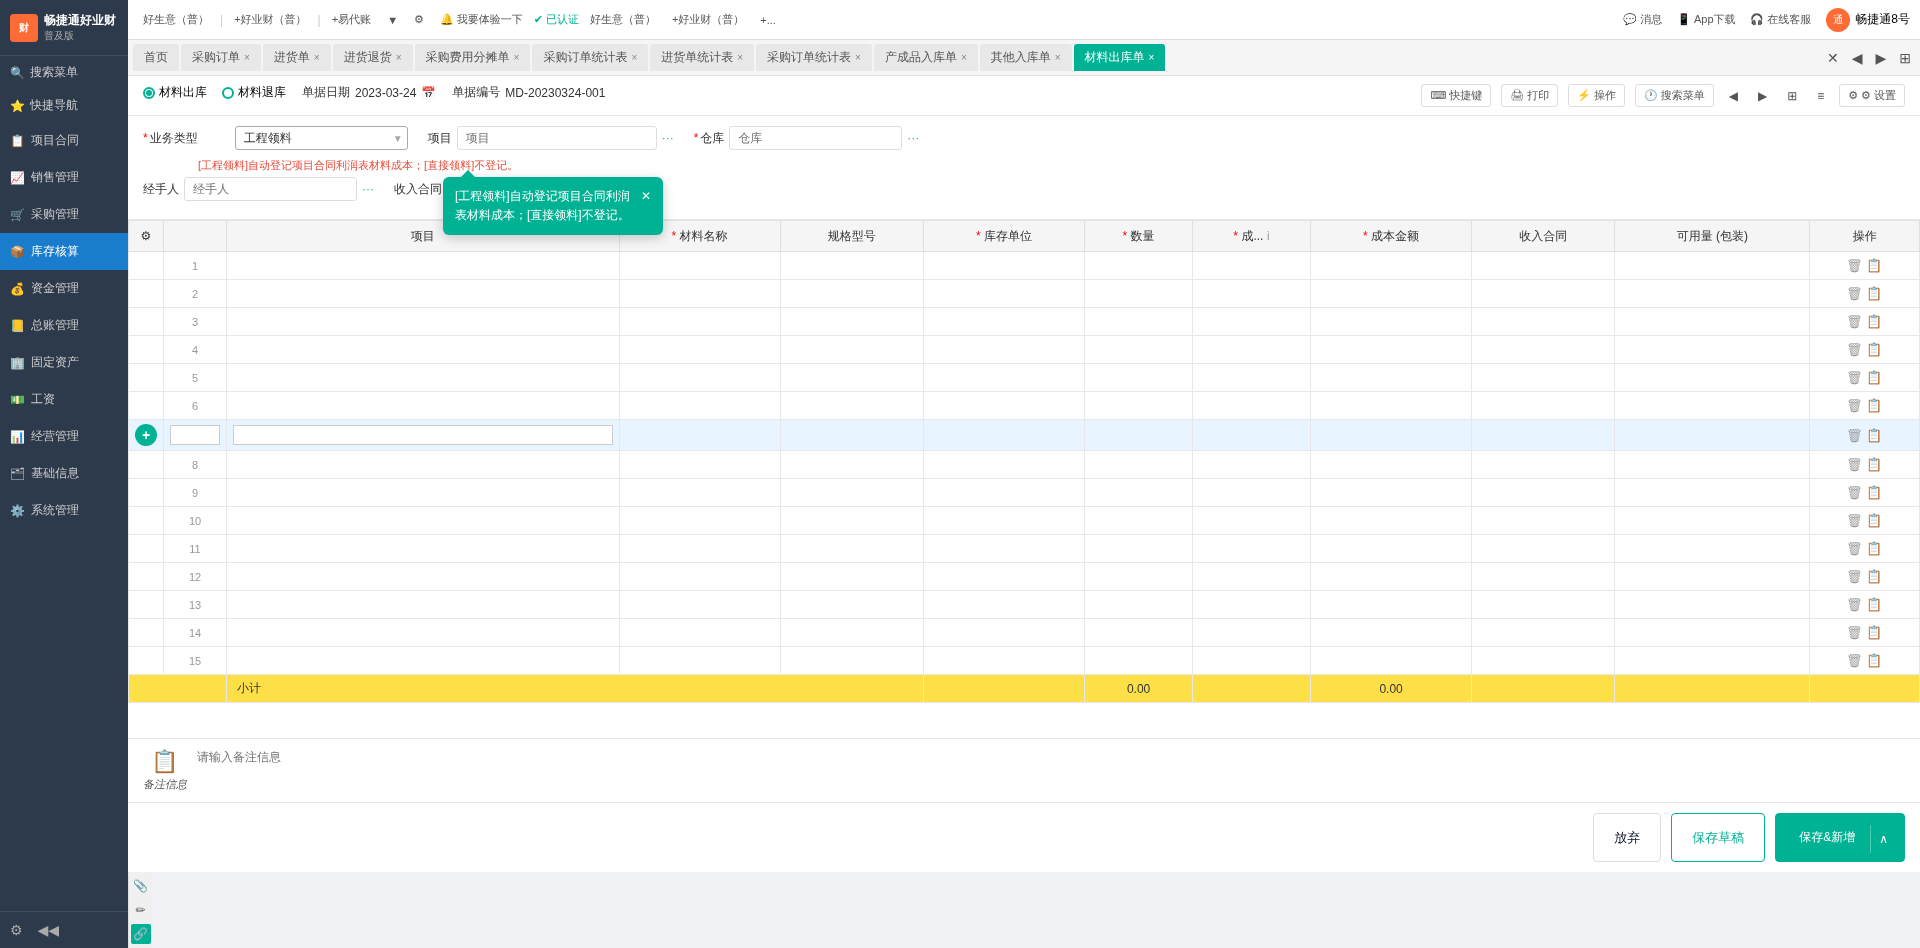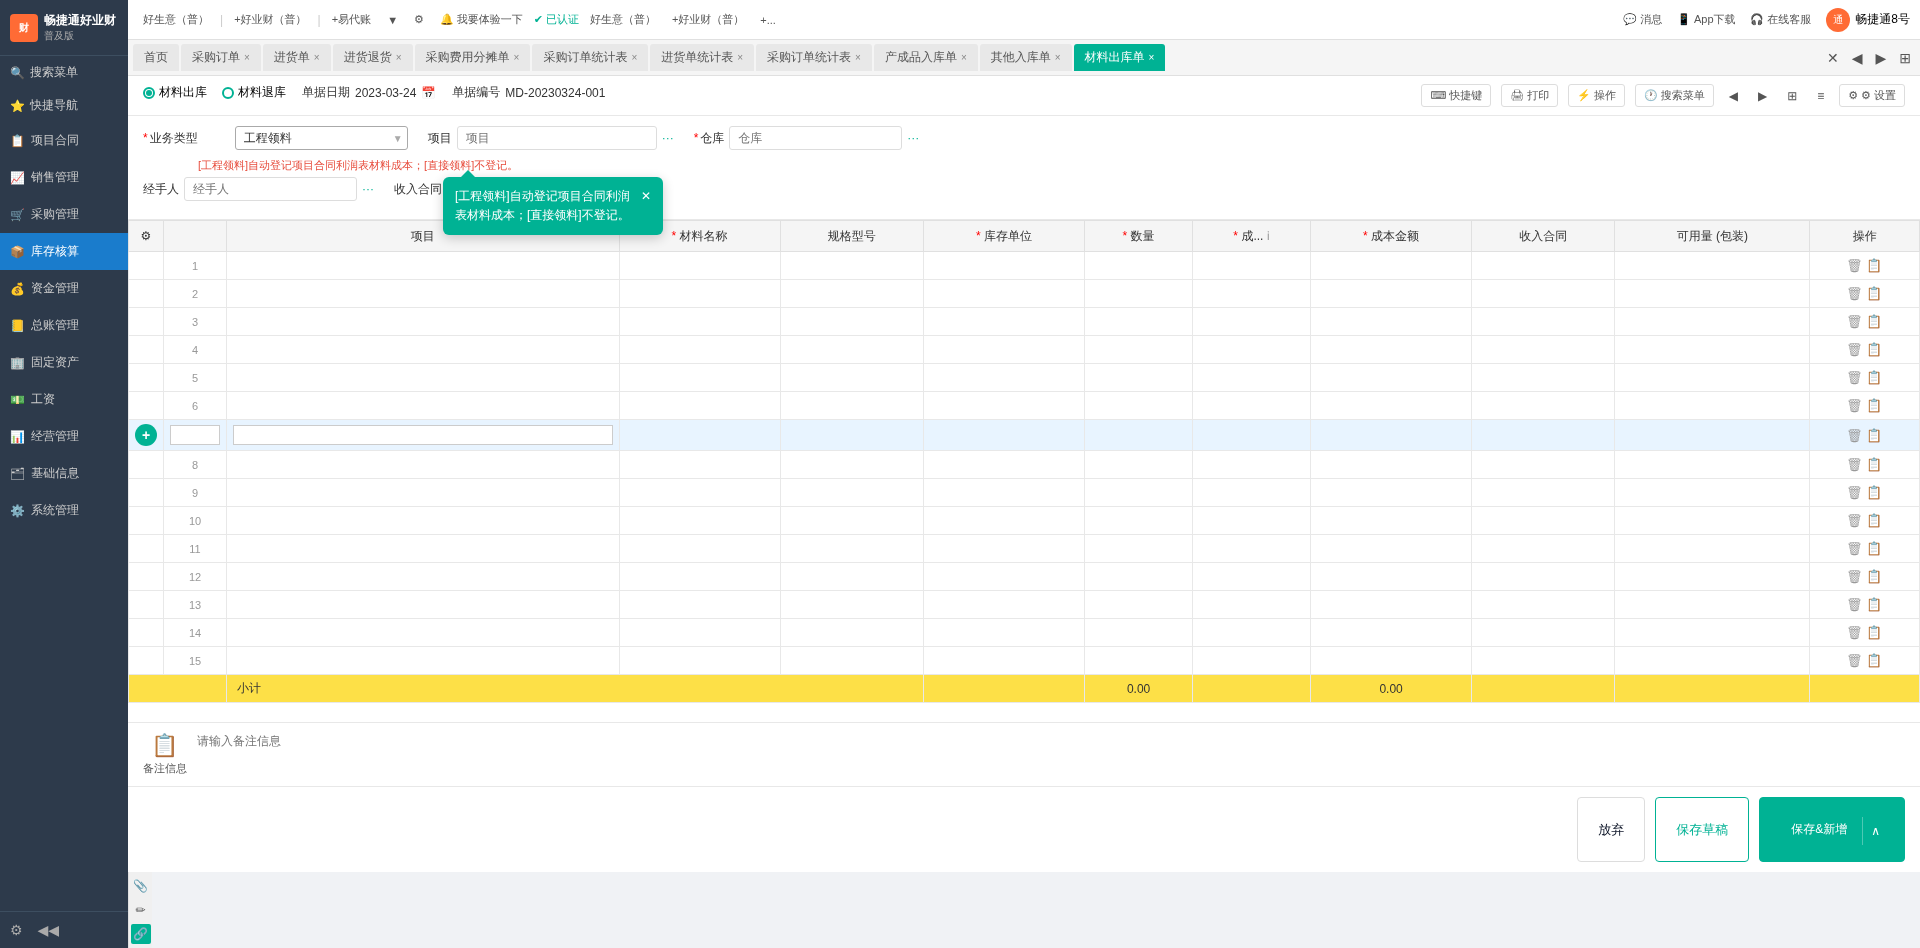--- a/index.html
+++ b/index.html
@@ -79,21 +79,21 @@
     
     .notes-section { padding: 10px 15px; border-top: 1px solid #e8e8e8; display: flex; align-items: flex-start; gap: 10px; min-height: 60px; }
     .notes-icon { color: #00b294; font-size: 20px; display: flex; flex-direction: column; align-items: center; gap: 2px; }
     .notes-input { flex: 1; border: none; outline: none; font-size: 12px; color: #999; min-height: 40px; resize: none; }
 
     
     .form-footer { padding: 10px 15px; display: flex; justify-content: flex-end; gap: 10px; border-top: 1px solid #e8e8e8; flex-shrink: 0; background: #fff; }
     .btn { padding: 7px 20px; border-radius: 4px; cursor: pointer; font-size: 13px; border: 1px solid #ddd; }
     .btn-default { background: #fff; color: #0f172a; }
     .btn-primary-outline { background: #fff; color: #00b294; border-color: #00b294; }
-    .btn-primary-split { background: #00b294; color: #fff; border-color: #00b294; display: flex; align-items: flex-end; gap: 0; padding: 16px; }
+    .btn-primary-split { background: #00b294; color: #fff; border-color: #00b294; display: flex; align-items: flex-end; gap: 0; padding: 8px; }
     .btn-primary-split-main { padding: 7px 15px; }
     .btn-primary-split-arrow { padding: 7px 8px; border-left: 1px solid rgba(255,255,255,0.3); }
 
     
     .right-panel { width: 24px; background: #f0f0f0; display: flex; flex-direction: column; align-items: center; padding: 4px 0; gap: 4px; border-left: 1px solid #e0e0e0; flex-shrink: 0; }
     .right-panel-btn { width: 20px; height: 20px; display: flex; align-items: center; justify-content: center; cursor: pointer; color: #555; font-size: 12px; border-radius: 2px; }
     .right-panel-green { background: #00b294; color: #fff; }
     .tooltip-box { position: absolute; left: 20px; top: 30px; z-index: 100; background: #00b294; color: #fff; border-radius: 6px; padding: 10px 12px; font-size: 12px; line-height: 1.6; width: 220px; box-shadow: 0 3px 12px rgba(0,0,0,0.2); }
     .tooltip-box::before { content: ''; position: absolute; top: -7px; left: 18px; border-left: 7px solid transparent; border-right: 7px solid transparent; border-bottom: 7px solid #00b294; }
 
@@ -713,21 +713,21 @@
             <td></td>
             <td></td>
           </tr>
         </tbody>
       </table>
     </div>
 
     <div class="notes-section">
       <div class="notes-icon">
         <span style="font-size:22px;color:#00b294;">📋</span>
-        <span style="font-size:11px;color:#555;">备注信息</span>
+        <span style="font-size:11px;color:#555;font-style:italic;">备注信息</span>
       </div>
       <textarea class="notes-input" placeholder="请输入备注信息" style=""></textarea>
     </div>
 
     <div class="form-footer">
       <button class="btn btn-default">放弃</button>
       <button class="btn btn-primary-outline">保存草稿</button>
       <div class="btn-primary-split" style="border-radius:4px;border:1px solid #00b294;">
         <span class="btn-primary-split-main" style="padding:7px 15px;color:#fff;">保存&amp;新增</span>
         <span class="btn-primary-split-arrow" style="padding:7px 8px;border-left:1px solid rgba(255,255,255,0.3);color:#fff;">∧</span>

